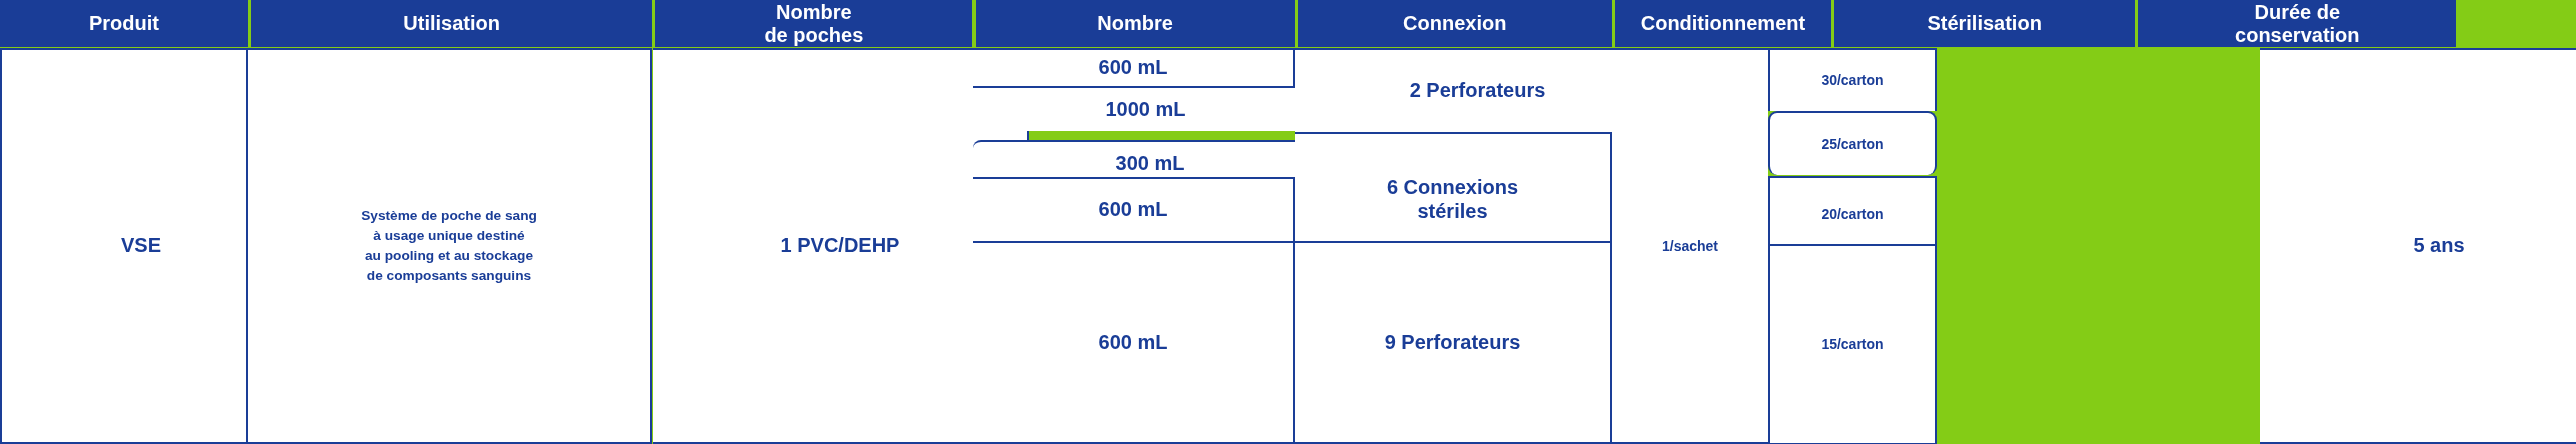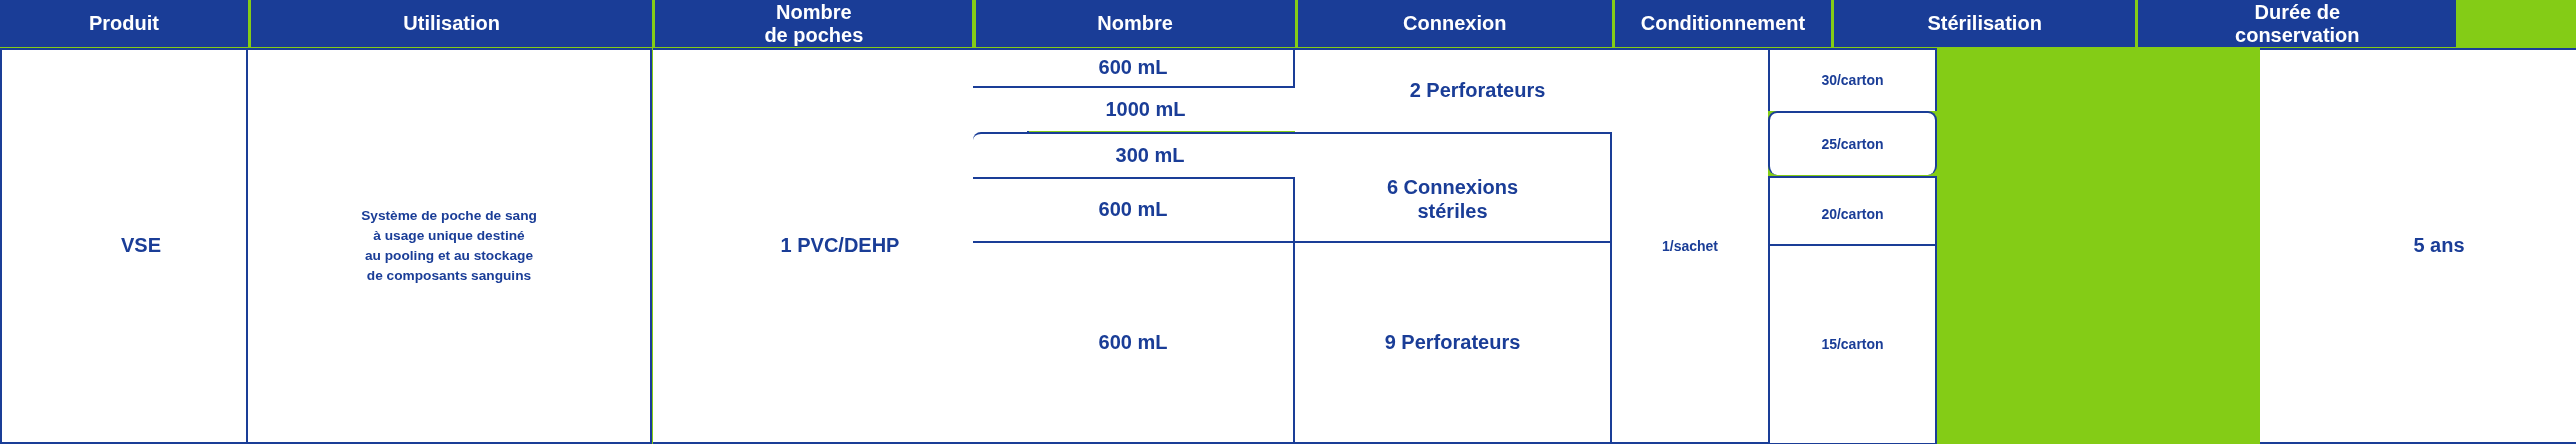--- a/index.html
+++ b/index.html
@@ -97,21 +97,21 @@
 
     <div class="cell txt-sm noleft" style="left:248px; top:0px; width:404px; height:396px;text-align:center;">Système de poche de sang
 à usage unique destiné
 au pooling et au stockage
 de composants sanguins</div>
 
     <div class="cell txt-lg noleft" style="left:653px; top:0px; width:376px; height:396px;">1 PVC/DEHP</div>
 
     <div class="cell txt-lg noleft nobottom" style="left:973px; top:0px; width:322px; height:38px;">600 mL</div>
     <div class="cell txt-lg noleft nobottom" style="left:973px; top:38px; width:347px; height:45px;">1000 mL</div>
-    <div class="cell txt-lg noleft nobottom" style="left:973px; top:84px; width:356px; height:45px;border-radius:8px;">300 mL</div>
+    <div class="cell txt-lg noleft nobottom" style="left:973px; top:92px; width:356px; height:45px;border-radius:8px;">300 mL</div>
     <div class="cell txt-lg noleft nobottom" style="left:973px; top:129px; width:322px; height:64px;">600 mL</div>
     <div class="cell txt-lg noleft" style="left:973px; top:193px; width:322px; height:203px;">600 mL</div>
 
     <div class="cell txt-lg noleft nobottom" style="left:1295px; top:0px; width:367px; height:84px;text-align:center;">2 Perforateurs</div>
     <div class="cell txt-lg noleft nobottom" style="left:1295px; top:84px; width:317px; height:134px;">6 Connexions
 stériles</div>
     <div class="cell txt-lg noleft" style="left:1295px; top:193px; width:317px; height:203px;">9 Perforateurs</div>
 
     <div class="cell txt-xs noleft noright" style="left:1612px; top:0px; width:156px; height:396px;">1/sachet</div>
 

